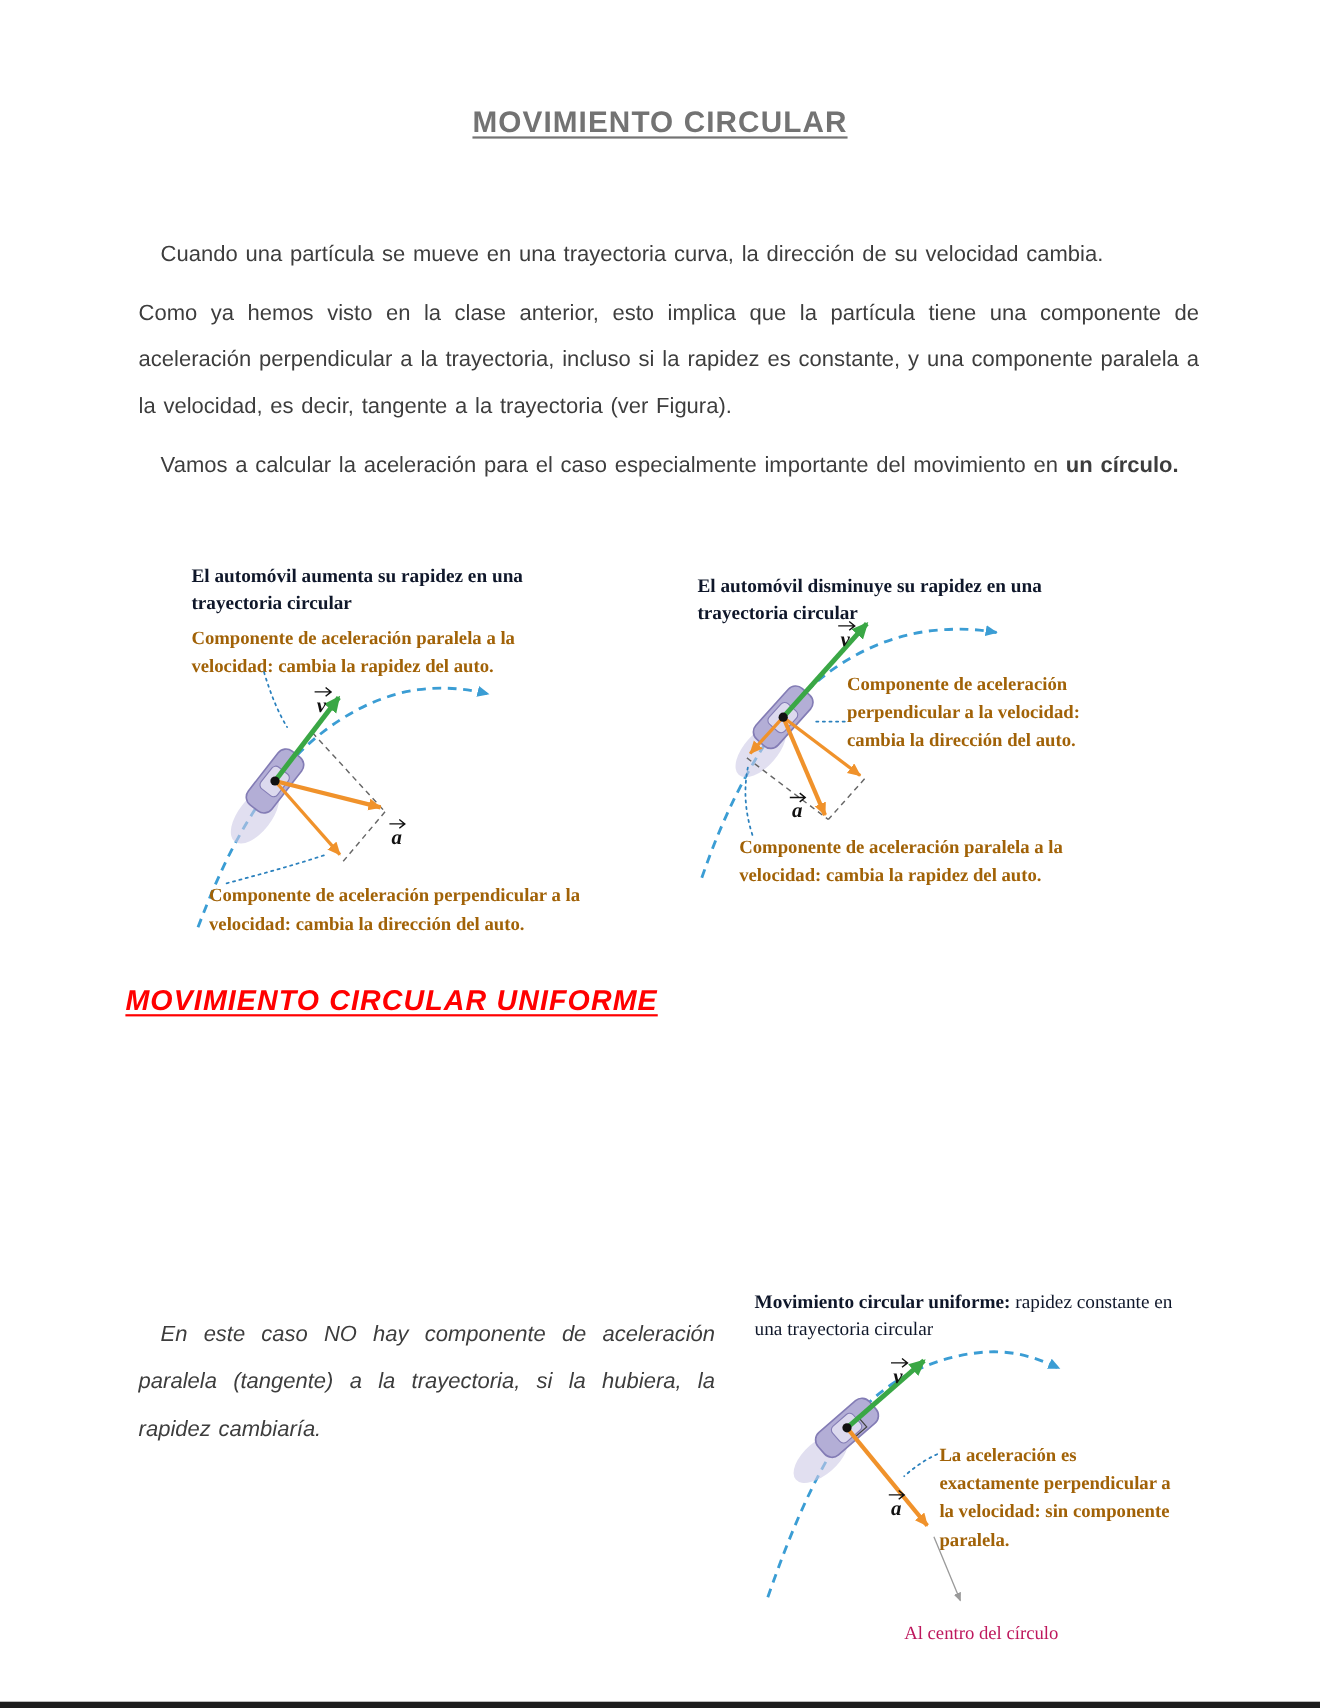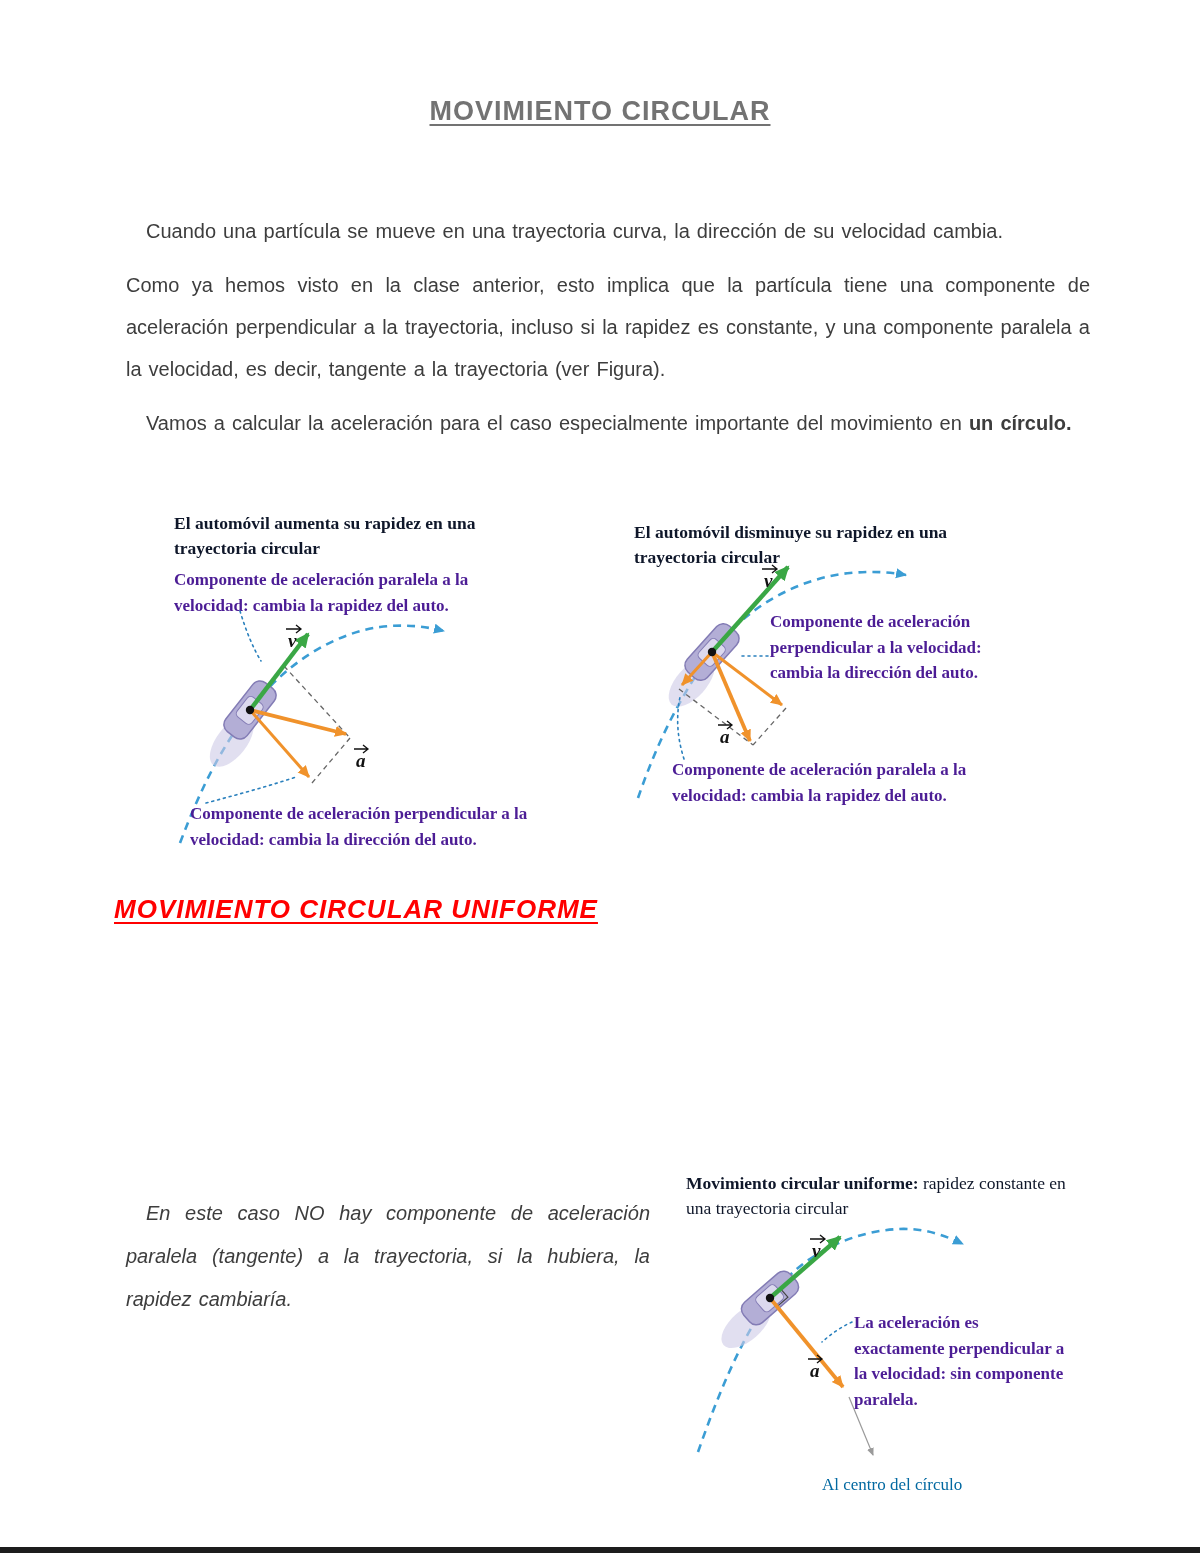--- a/index.html
+++ b/index.html
@@ -35,25 +35,25 @@
   #fig1 { left:160px; top:505px;  width:405px; height:368px; }
   #fig2 { left:618px; top:505px;  width:425px; height:368px; }
   #fig3 { left:672px; top:1165px; width:420px; height:388px; }
   .fig svg { position:absolute; left:0; top:0; }
   .fig-title {
     position:absolute; font-family:"Liberation Serif", serif; font-weight:bold;
     font-size:17.5px; line-height:1.42; color:#0f172a;
   }
   .fig-cap {
     position:absolute; font-family:"Liberation Serif", serif; font-weight:bold;
-    font-size:17px; line-height:1.5; color:#4c1d95;
+    font-size:17px; line-height:1.5; color:#a16207;
   }
   .fig-label-black {
     position:absolute; font-family:"Liberation Serif", serif;
-    font-size:17px; color:#0369a1; font-weight:normal;
+    font-size:17px; color:#be185d; font-weight:normal;
   }
   .vec-label {
     font-family:"Liberation Serif", serif; font-style:italic; font-weight:bold;
     font-size:19px; fill:#111;
   }
   .t-f1-title { left:14px; top:6px;   width:380px; }
   .t-f1-top   { left:14px; top:62px;  width:345px; }
   .t-f1-bot   { left:30px; top:296px; width:350px; }
   .t-f2-title { left:16px; top:2px;   width:390px;margin-top:13px; }
   .t-f2-right { left:152px; top:104px; width:255px; }

